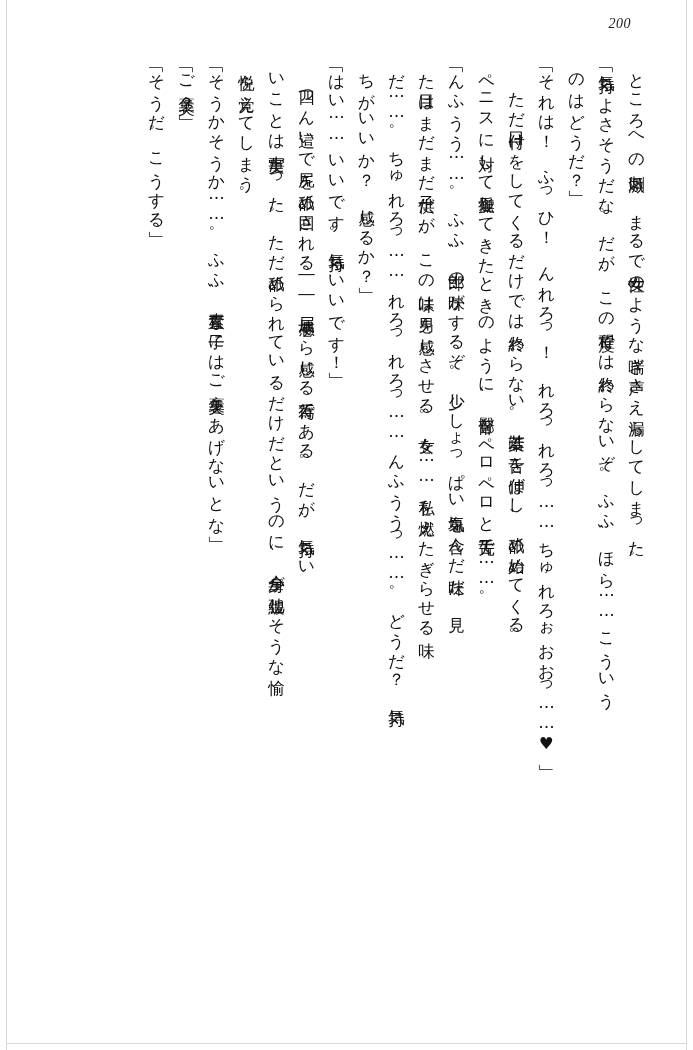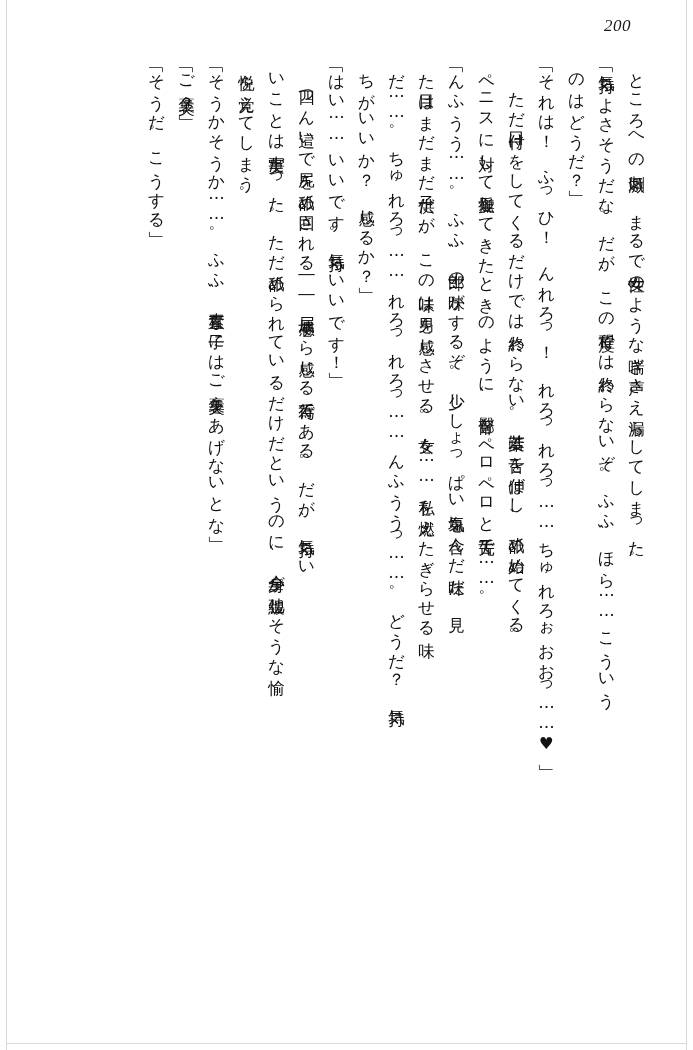--- a/index.html
+++ b/index.html
@@ -35,21 +35,21 @@
   .edge-left  { left: 6px;  top: 0;    width: 1px;  height: 1050px; }
   .edge-right { right: 6px; top: 0;    width: 1px;  height: 1050px; }
   .edge-bottom{ left: 6px;  bottom: 6px; height: 1px; width: 681px; }
 
   
   #page-number {
     position: absolute;
     top: 16px;
     right: 62px;
     font-family: "Liberation Serif", "DejaVu Serif", serif;
-    font-size: 17px;
+    font-size: 14px;
     font-style: italic;
     letter-spacing: 0.5px;
     color: #1a1a1a;
   }
 
   
   #text-block {
     position: absolute;
     top: 62px;
     left: 44px;

